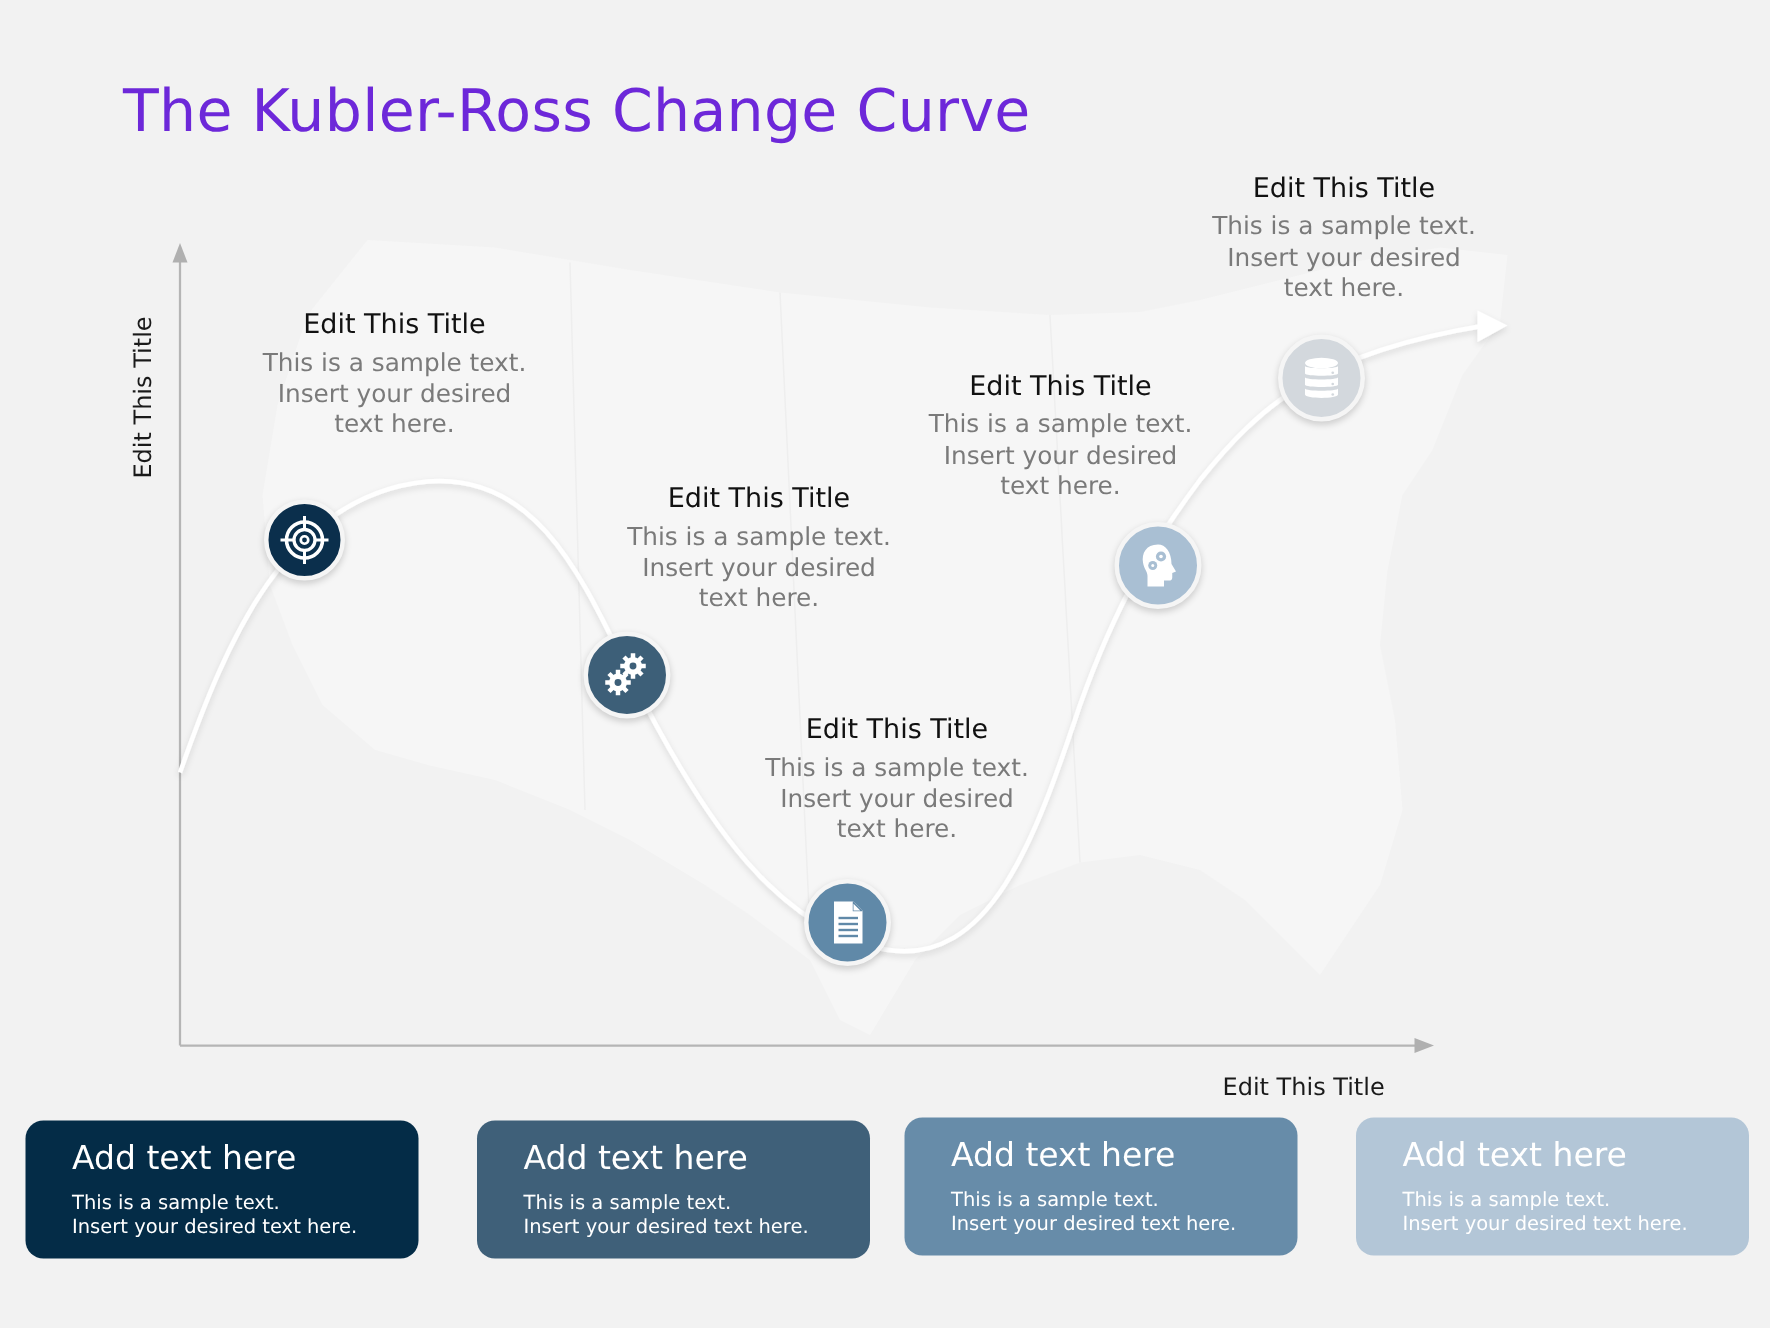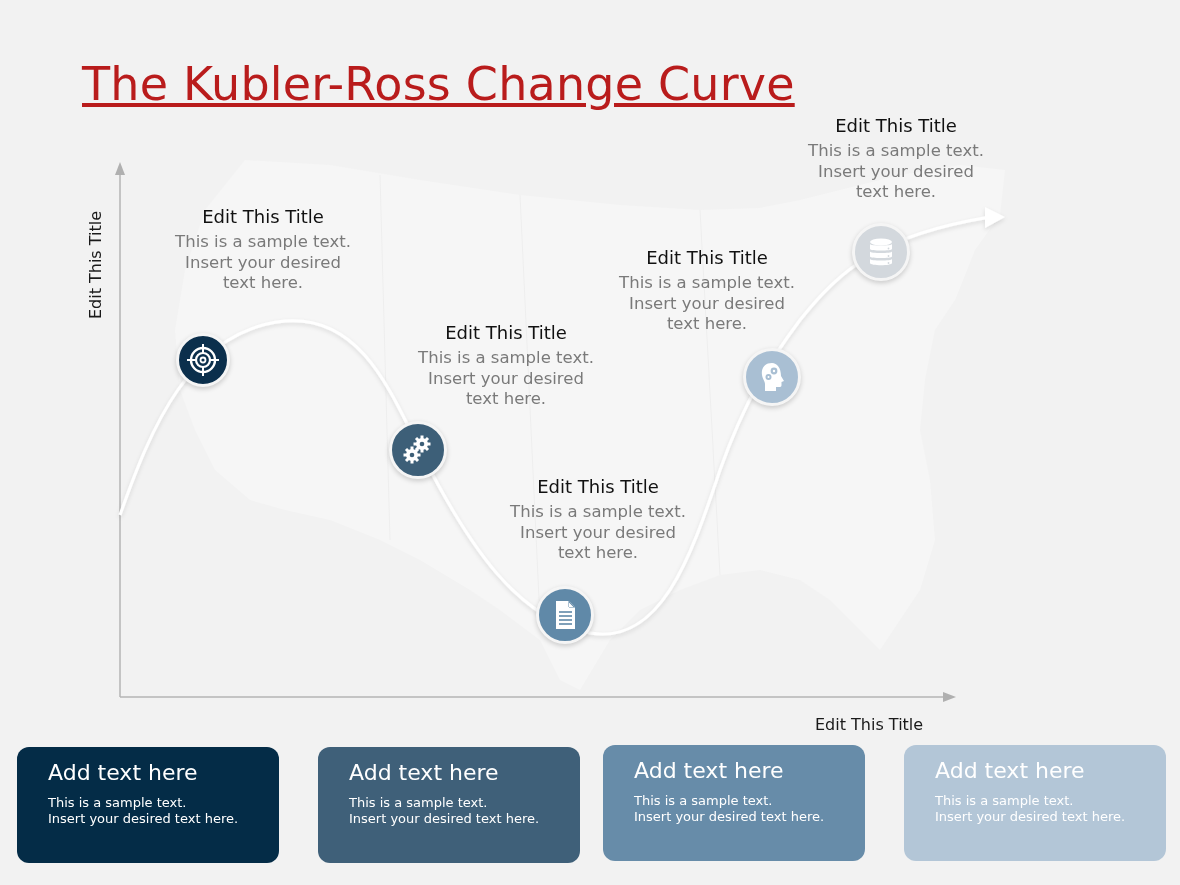--- a/index.html
+++ b/index.html
@@ -3,21 +3,21 @@
 <meta charset="utf-8">
 <style>
   html, body { margin: 0; padding: 0; }
   body {
     width: 1180px; height: 885px; position: relative; overflow: hidden;
     background: #f2f2f2;
     font-family: "DejaVu Sans", sans-serif;
   }
   .slide-title {
     position: absolute; left: 82px; top: 26px;
-    font-size: 46px; color: #b91c1c; font-weight: normal; letter-spacing: 0.2px; text-decoration: underline;
+    font-size: 39px; color: #6d28d9; font-weight: normal; letter-spacing: 0.2px;
   }
   .map-bg { position: absolute; left: 0; top: 0; width: 1180px; height: 885px; }
   .curve-svg { position: absolute; left: 0; top: 0; width: 1180px; height: 885px; }
   .y-label {
     position: absolute; left: 95px; top: 265px;
     transform: translate(-50%, -50%) rotate(-90deg);
     font-size: 16px; color: #1a1a1a; white-space: nowrap;
   }
   .x-label {
     position: absolute; left: 815px; top: 715px;
@@ -31,21 +31,21 @@
   .node {
     position: absolute; border-radius: 50%;
     width: 54px; height: 54px;
     border: 3px solid #f5f5f5;
     box-shadow: 0 2px 5px rgba(0,0,0,0.18);
     display: flex; align-items: center; justify-content: center;
     box-sizing: border-box;
   }
   .node svg { width: 34px; height: 34px; }
   .card {
-    position: absolute; top: 747px; width: 262px; height: 116px;
+    position: absolute; top: 747px; width: 262px; height: 92px;
     border-radius: 12px; box-sizing: border-box; padding: 12px 0 0 31px;
     color: #fff;
   }
   .card-title { font-size: 22px; line-height: 28px; }
   .card-desc { font-size: 13px; line-height: 16px; margin-top: 8px; }
 </style>
 </head>
 <body>
 
 <svg class="map-bg" viewBox="0 0 1180 885">

